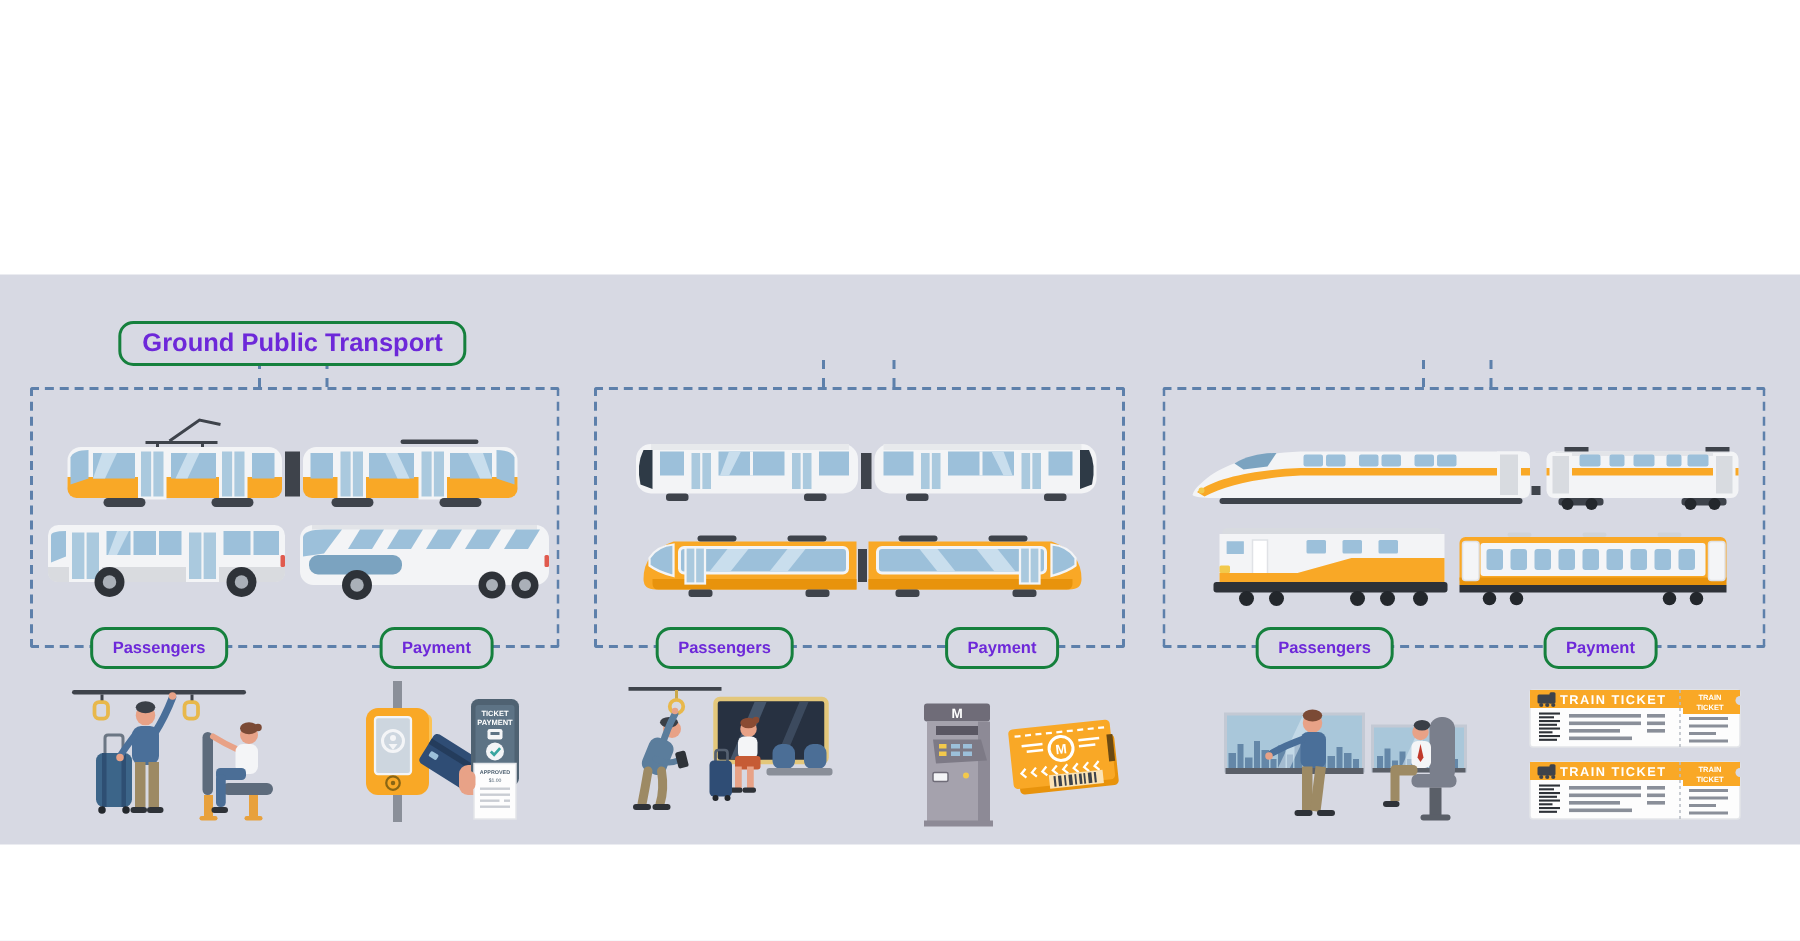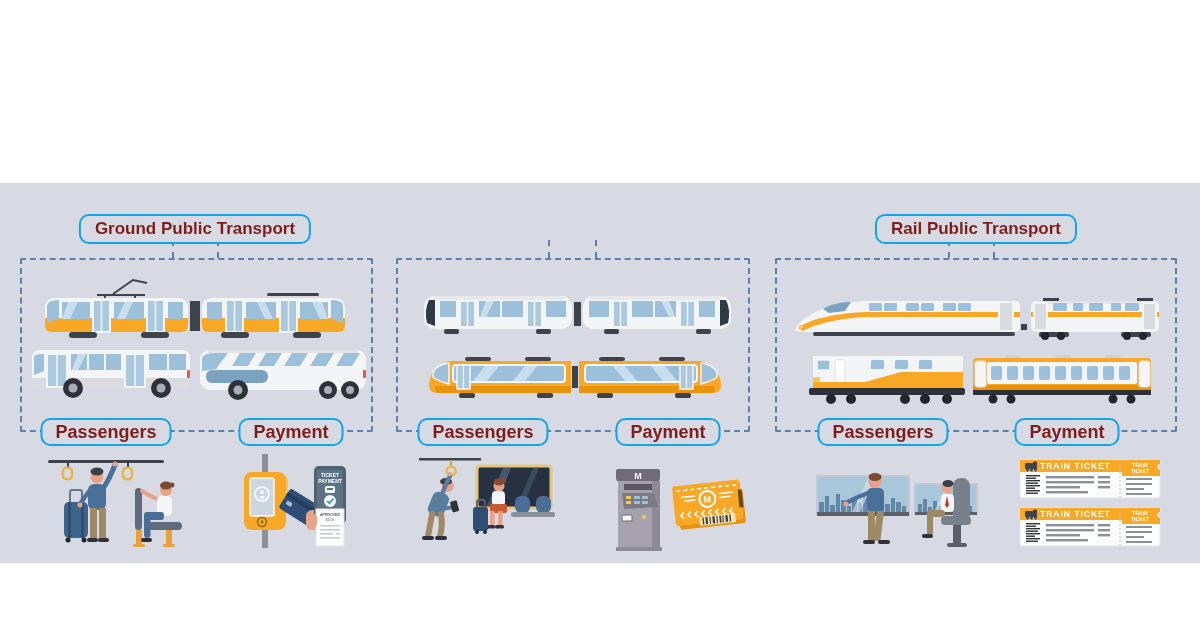--- a/index.html
+++ b/index.html
@@ -1,35 +1,34 @@
 <!DOCTYPE html>
 <html><head>
 <meta charset="utf-8">
 <style>
   html,body{margin:0;padding:0;background:#ffffff;}
   #stage{position:relative;width:1200px;height:627px;background:#ffffff;overflow:hidden;
          font-family:"Liberation Sans",sans-serif;}
   .band{position:absolute;left:0;top:183px;width:1200px;height:380px;background:#d7d9e3;}
-  .pill{position:absolute;transform:translateX(-50%);border:2px solid #0ea5e9;border-radius:10px;
-        background:#d7d9e3;color:#7f1d1d;font-weight:bold;font-size:17px;line-height:22px;
+  .pill{position:absolute;transform:translateX(-50%);border:2px solid #15803d;border-radius:10px;
+        background:#d7d9e3;color:#6d28d9;font-weight:bold;font-size:17px;line-height:22px;
         padding:2px 14px;white-space:nowrap;z-index:5;}
-  .pill.small{font-size:18px;line-height:20px;padding:2px 13px;}
+  .pill.small{font-size:11px;line-height:20px;padding:2px 13px;}
   .dashed-box{position:absolute;border:2px dashed #5d80ab;border-radius:2px;z-index:1;}
   .vconn{position:absolute;width:0;border-left:2px dashed #5d80ab;z-index:2;}
   .illus{position:absolute;z-index:3;}
   svg text{font-family:"Liberation Sans",sans-serif;}
 </style>
 </head>
 <body>
 
 <div id="stage">
   <div class="band"></div>
 
   <div class="pill" style="left:195px;top:214px">Ground Public Transport</div>
-  <div class="pill" style="left:976px;top:214px">Rail Public Transport</div>
 
   <div class="vconn" style="left:172px;top:240px;height:18px"></div>
   <div class="vconn" style="left:217px;top:240px;height:18px"></div>
   <div class="vconn" style="left:548px;top:240px;height:18px"></div>
   <div class="vconn" style="left:595px;top:240px;height:18px"></div>
   <div class="vconn" style="left:948px;top:240px;height:18px"></div>
   <div class="vconn" style="left:993px;top:240px;height:18px"></div>
 
   <div class="dashed-box" style="left:20px;top:258px;width:349px;height:170px"></div>
   <div class="dashed-box" style="left:396px;top:258px;width:350px;height:170px"></div>

